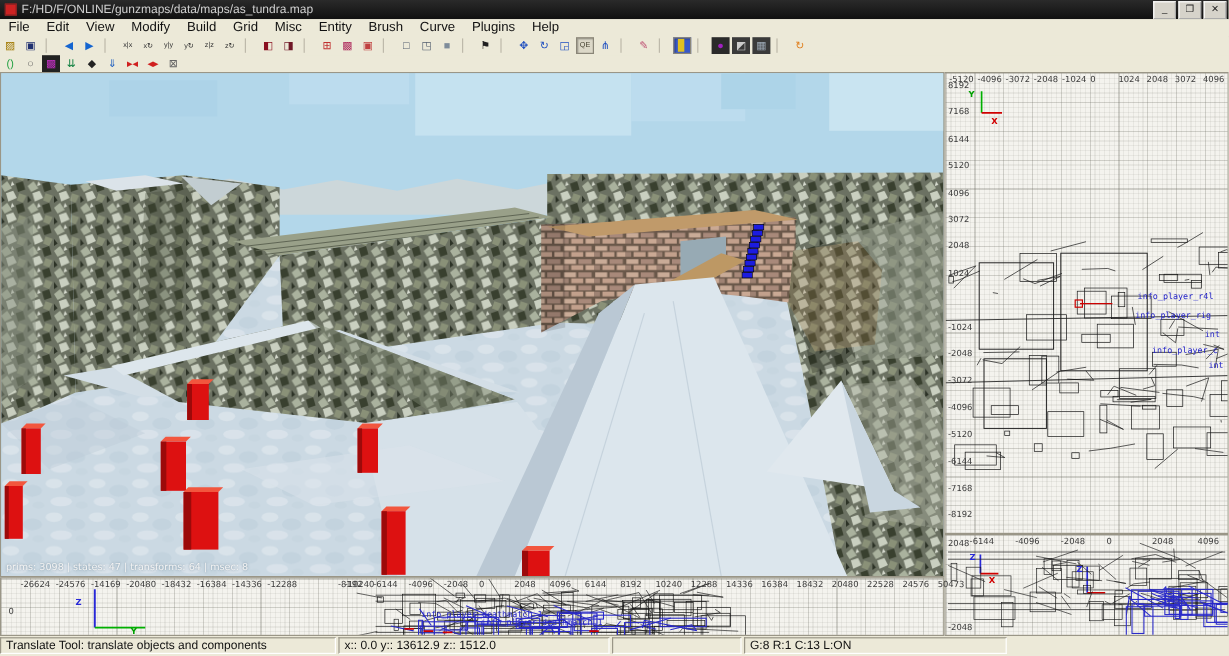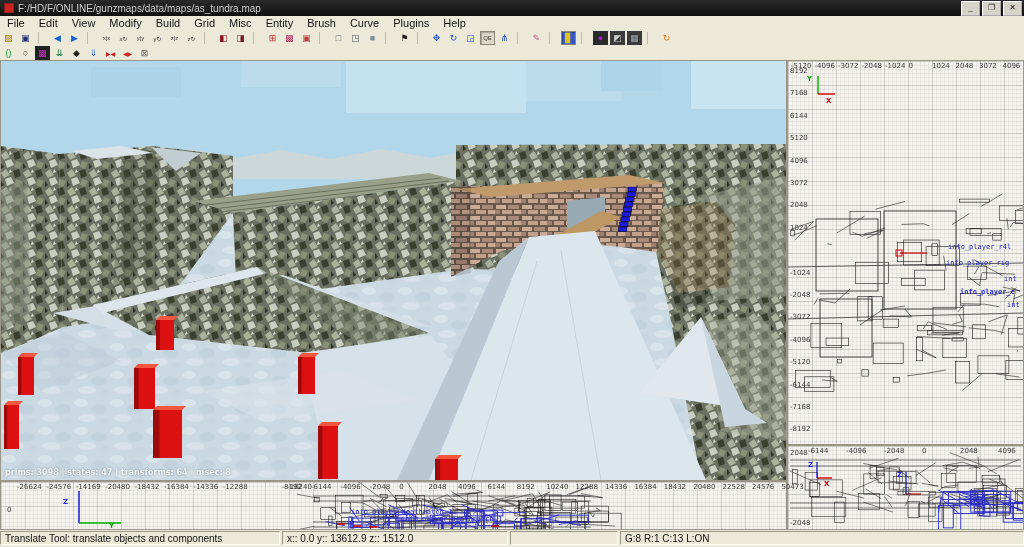--- a/index.html
+++ b/index.html
@@ -13,37 +13,37 @@
   #menubar{position:absolute;left:0;top:16px;width:1024px;height:14px;background:#ece9d8;border-bottom:1px solid #d8d4c8;font-size:11px;display:flex;align-items:center;}
   .mitem{padding:0 7px;color:#111;}
   
   #tb1{position:absolute;left:0;top:30px;width:1024px;height:16px;background:#ece9d8;display:flex;align-items:center;}
   #tb2{position:absolute;left:0;top:46px;width:1024px;height:14px;background:#ece9d8;border-bottom:1px solid #c8c4b8;display:flex;align-items:center;}
   .tbtn{width:15px;height:14px;margin:0 1px;display:flex;align-items:center;justify-content:center;font-size:9px;border:1px solid transparent;box-sizing:border-box;overflow:hidden;white-space:nowrap;}
   .tbtn.pressed{border:1px solid #8a8678;background:#dcd8c8;box-shadow:inset 1px 1px 1px rgba(0,0,0,.25);}
   .tsep{width:7px;height:12px;border-left:1px solid #bdb9aa;margin:0 3px 0 4px;}
   
   .view{position:absolute;background:#f4f3ee;border:1px solid #9a9687;box-sizing:border-box;}
-  #v3d{left:0;top:60px;width:787px;height:421px;background:#b3d7ea;font-weight:bold;}
+  #v3d{left:0;top:60px;width:787px;height:421px;background:#b3d7ea;}
   #vxy{left:787px;top:60px;width:237px;height:385px;}
   #vxz{left:787px;top:445px;width:237px;height:85px;}
   #vstrip{left:0;top:481px;width:787px;height:49px;}
   .gridbg{position:absolute;left:0;top:0;right:0;bottom:0;
     background-image:
       repeating-linear-gradient(to right, rgba(90,90,80,.18) 0 1px, transparent 1px 24px),
       repeating-linear-gradient(to bottom, rgba(90,90,80,.18) 0 1px, transparent 1px 24px),
       repeating-linear-gradient(to right, rgba(120,120,110,.10) 0 1px, transparent 1px 4px),
       repeating-linear-gradient(to bottom, rgba(120,120,110,.10) 0 1px, transparent 1px 4px);}
   .rlabel{position:absolute;font-size:7px;color:#3a3a3a;font-family:"DejaVu Sans",sans-serif;white-space:nowrap;}
   .elabel{position:absolute;font-size:7px;color:#2323c8;font-family:"DejaVu Sans Mono",monospace;white-space:nowrap;}
   .axlab{position:absolute;font-size:7px;font-weight:bold;font-family:"DejaVu Sans",sans-serif;}
   svg.layer{position:absolute;left:0;top:0;}
   #stats3d{position:absolute;left:4px;bottom:3px;font-size:8px;color:#f4f4f4;font-family:"DejaVu Sans",sans-serif;text-shadow:0 0 2px rgba(80,110,130,.8);}
   
-  #statusbar{position:absolute;left:0;top:530px;width:1024px;height:17px;background:#ece9d8;display:flex;gap:2px;padding-top:1px;box-sizing:border-box;}
+  #statusbar{position:absolute;left:0;top:530px;width:839px;height:17px;background:#ece9d8;display:flex;gap:2px;padding-top:1px;box-sizing:border-box;}
   .spanel{height:14px;border:1px solid;border-color:#9a9687 #fff #fff #9a9687;font-size:10px;color:#111;padding:0 4px;box-sizing:border-box;line-height:13px;overflow:hidden;white-space:nowrap;}
 </style>
 </head>
 <body>
 
 <div id="win">
 
   <div id="titlebar">
     <div id="appicon"></div>
     <span>F:/HD/F/ONLINE/gunzmaps/data/maps/as_tundra.map</span>
@@ -389,21 +389,21 @@
       <span class="rlabel" style="left: 2px; top: 274.8px;">-4096</span>
       <span class="rlabel" style="left: 2px; top: 297.2px;">-5120</span>
       <span class="rlabel" style="left: 2px; top: 319.6px;">-6144</span>
       <span class="rlabel" style="left: 2px; top: 342px;">-7168</span>
       <span class="rlabel" style="left: 2px; top: 364.4px;">-8192</span>
       <span class="axlab" style="left: 19px; top: 14px; color: rgb(0, 160, 0);">Y</span>
       <span class="axlab" style="left: 38px; top: 36px; color: rgb(208, 0, 0);">X</span>
       <span class="elabel" style="left: 160px; top: 182px;">info_player_r4l</span>
       <span class="elabel" style="left: 158px; top: 198px;">info_player_rig</span>
       <span class="elabel" style="left: 216px; top: 214px;">int</span>
-      <span class="elabel" style="left: 172px; top: 227px; font-weight: bold;">info_player_c</span>
+      <span class="elabel" style="left: 172px; top: 227px;">info_player_c</span>
       <span class="elabel" style="left: 219px; top: 240px;">int</span>
     </div>
 
   <div id="vxz" class="view">
     <div class="gridbg"></div>
     <svg class="layer" id="svgxz" width="235" height="83">
         <line x1="29" y1="16" x2="29" y2="32" stroke="#2828d8" stroke-width="1.4"></line>
         <line x1="29" y1="32" x2="44" y2="32" stroke="#d00000" stroke-width="1.4"></line>
         <line x1="118" y1="26" x2="118" y2="48" stroke="#2828d8" stroke-width="1.4"></line>
         <line x1="118" y1="48" x2="133" y2="48" stroke="#d00000" stroke-width="1.2"></line>

